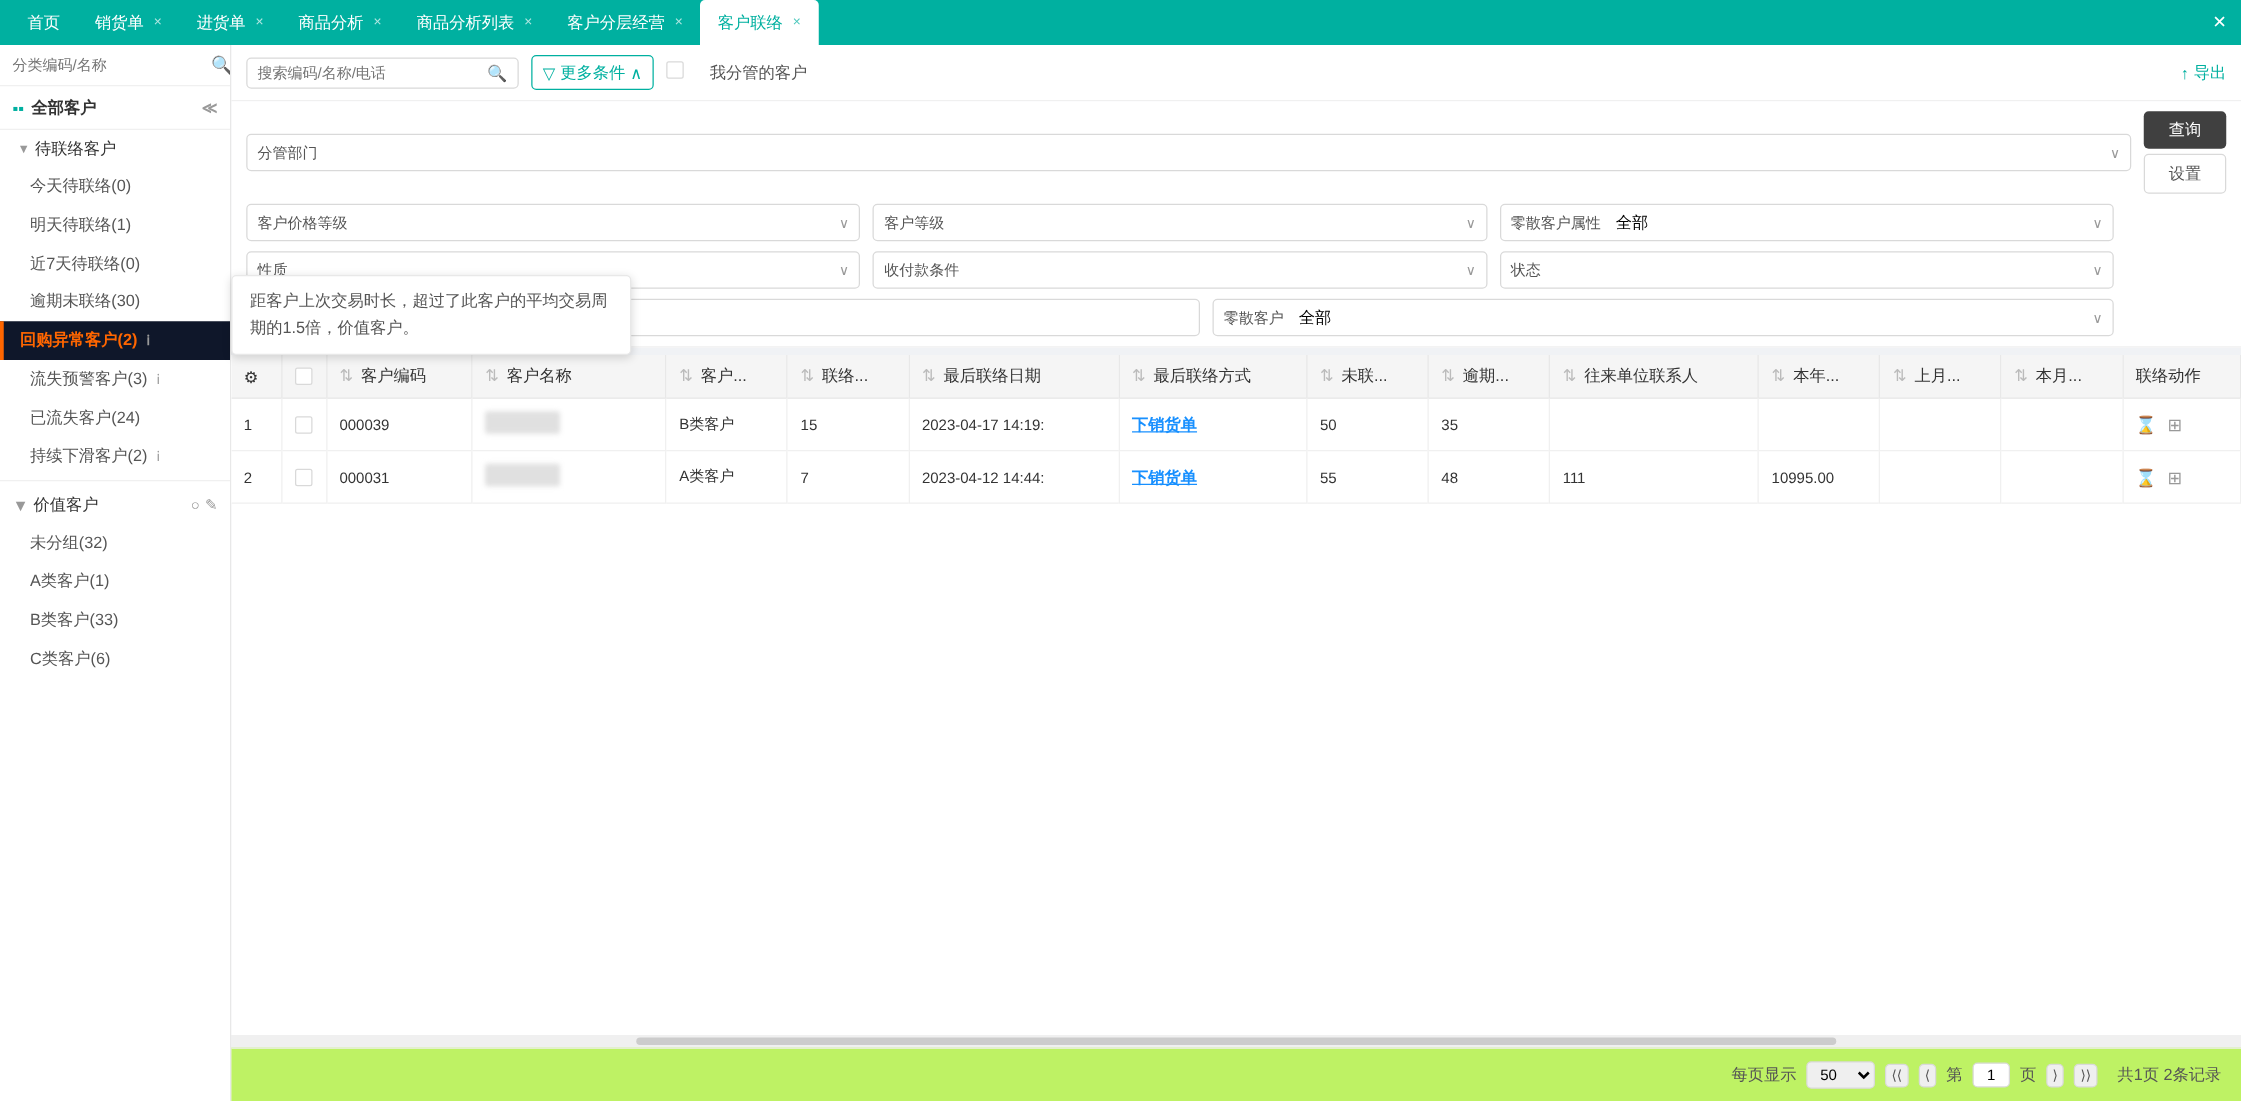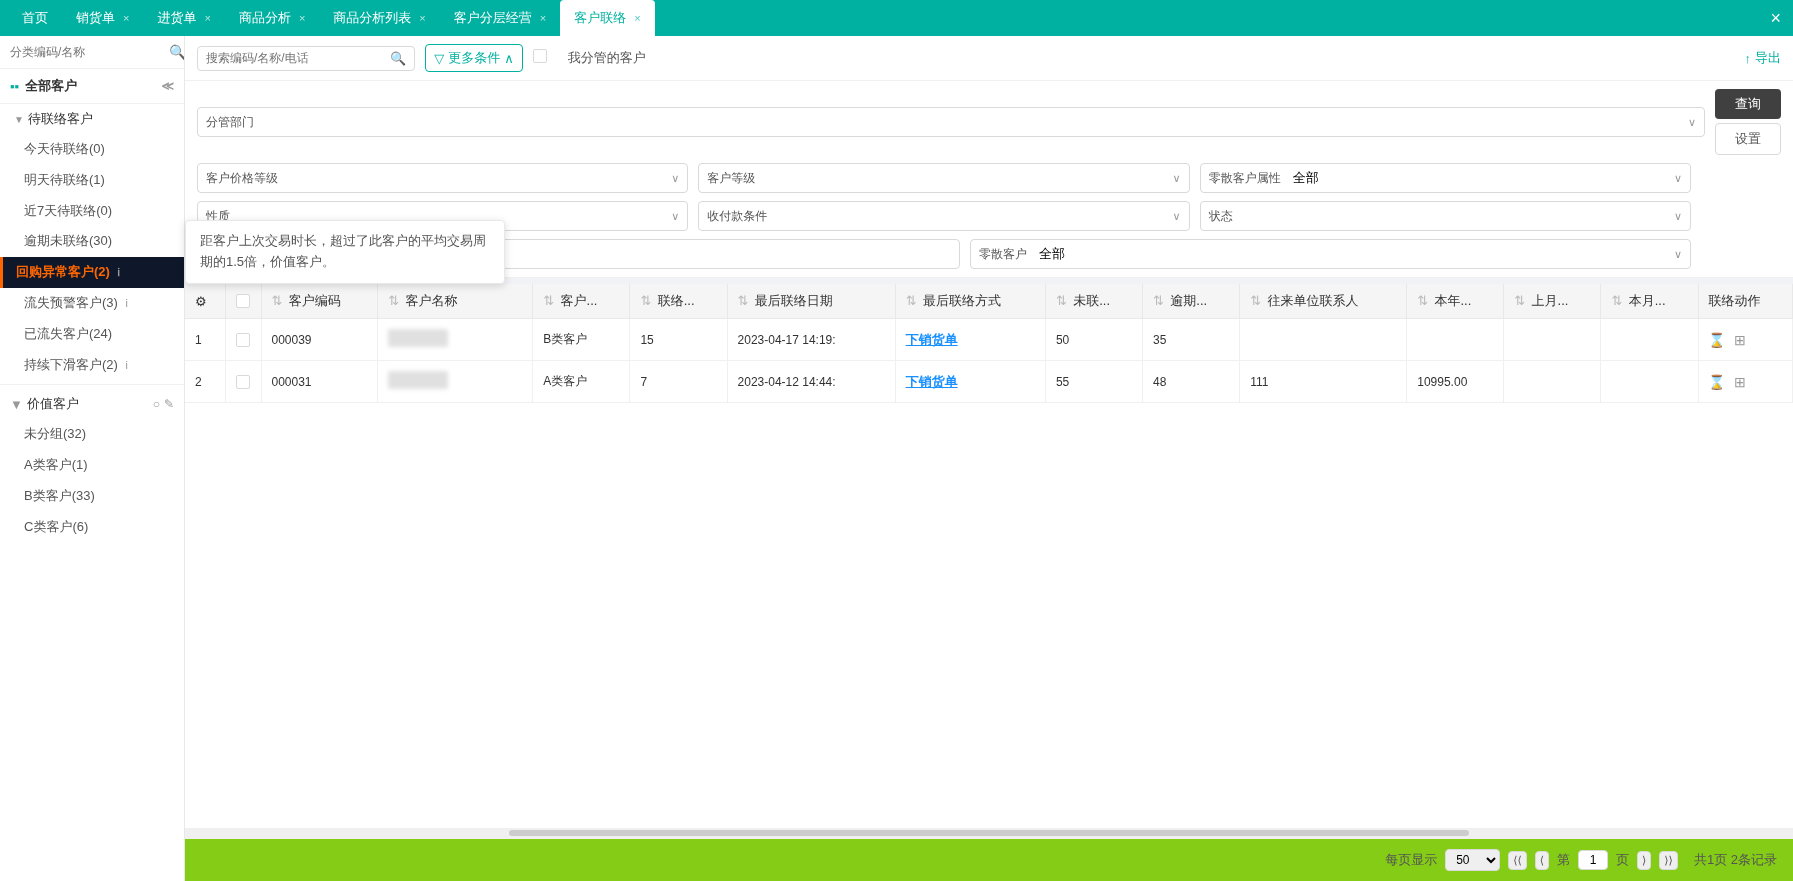--- a/index.html
+++ b/index.html
@@ -181,21 +181,21 @@
       position: absolute; left: 185px; top: 220px; z-index: 100;
       background: #fff; border: 1px solid #e8e8e8;
       box-shadow: 0 2px 8px rgba(0,0,0,0.15);
       border-radius: 4px; padding: 10px 14px;
       font-size: 12px; color: #555; max-width: 320px; line-height: 1.6;
     }
 
     
     .pagination {
       display: flex; align-items: center; justify-content: flex-end;
-      padding: 10px 16px; background: #84cc16; border-top: 1px solid #f0f0f0;
+      padding: 10px 16px; background: #bef264; border-top: 1px solid #f0f0f0;
       gap: 8px; font-size: 12px;
     }
     .pagination .page-info { color: #555; }
     .pagination .page-select {
       border: 1px solid #d9d9d9; border-radius: 4px; padding: 2px 6px;
       font-size: 12px; cursor: pointer;
     }
     .pagination .page-btn {
       color: #555; cursor: pointer; padding: 2px 4px;
       border: 1px solid #d9d9d9; border-radius: 4px; font-size: 11px;

